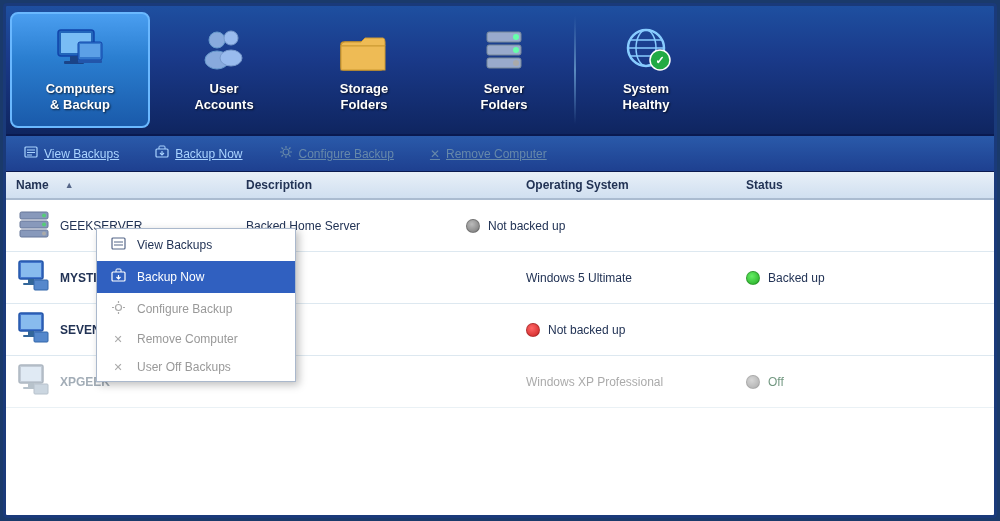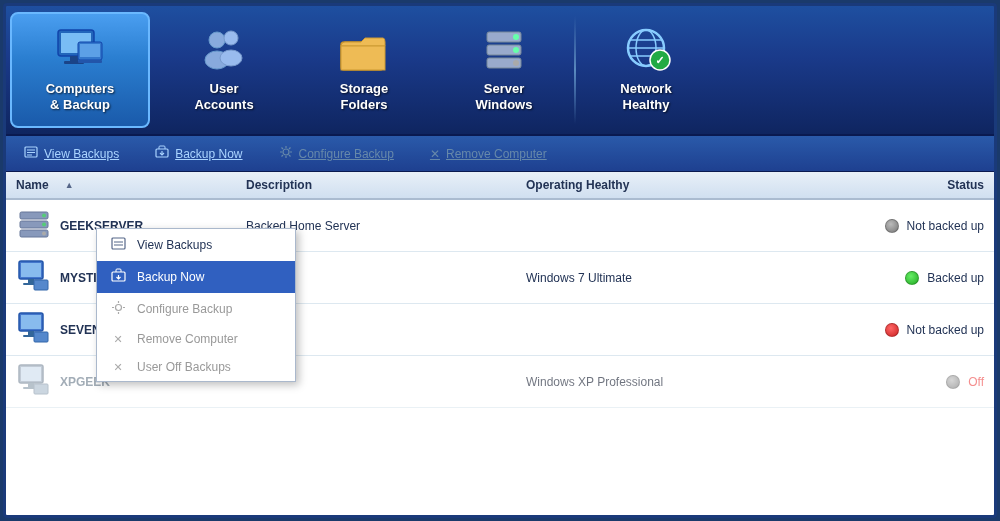--- a/index.html
+++ b/index.html
@@ -110,21 +110,21 @@
       font-size: 12px;
       color: #223355;
       display: flex;
       align-items: center;
       gap: 16px;
     }
 
     .col-name { width: 230px; }
     .col-desc { width: 280px; }
     .col-os { width: 220px; }
-    .col-status { flex: 1; justify-content: flex-end; }
+    .col-status { flex: 1; }
 
     .sort-arrow {
       font-size: 9px;
       color: #556688;
     }
 
     .table-row {
       display: flex;
       align-items: center;
       height: 52px;
@@ -135,21 +135,21 @@
     .table-cell {
       padding: 0 10px;
       font-size: 12px;
       color: #223355;
       display: flex;
       align-items: center;
       gap: 8px;
     }
 
     .table-cell.disabled-text {
-      color: #0f172a;
+      color: #737373;
     }
 
     .server-icon-img {
       width: 36px;
       height: 36px;
       display: flex;
       align-items: center;
       justify-content: center;
       font-size: 28px;
     }
@@ -272,39 +272,39 @@
         <svg width="50" height="44" viewBox="0 0 50 44">
           <rect x="8" y="4" width="34" height="10" rx="2" fill="#99aacc" stroke="#778899" stroke-width="1"></rect>
           <circle cx="37" cy="9" r="3" fill="#66ffaa"></circle>
           <rect x="8" y="17" width="34" height="10" rx="2" fill="#99aacc" stroke="#778899" stroke-width="1"></rect>
           <circle cx="37" cy="22" r="3" fill="#66ffaa"></circle>
           <rect x="8" y="30" width="34" height="10" rx="2" fill="#99aacc" stroke="#778899" stroke-width="1"></rect>
           <circle cx="37" cy="35" r="3" fill="#aaaaaa"></circle>
         </svg>
       </div>
       <span class="nav-item-label" style="white-space:pre-line">Server
-Windows</span>
+Folders</span>
     </div>
 
     <div class="nav-divider"></div>
 
     <div class="nav-item">
       <div style="position:relative; display:inline-block;">
         <svg width="52" height="44" viewBox="0 0 52 44">
           <circle cx="26" cy="20" r="18" fill="none" stroke="#88ccff" stroke-width="2.5"></circle>
           <ellipse cx="26" cy="20" rx="10" ry="18" fill="none" stroke="#88ccff" stroke-width="1.5"></ellipse>
           <line x1="8" y1="20" x2="44" y2="20" stroke="#88ccff" stroke-width="1.5"></line>
           <line x1="10" y1="12" x2="42" y2="12" stroke="#88ccff" stroke-width="1.5"></line>
           <line x1="10" y1="28" x2="42" y2="28" stroke="#88ccff" stroke-width="1.5"></line>
 
           <circle cx="40" cy="32" r="10" fill="#22aa44" stroke="white" stroke-width="1.5"></circle>
           <text x="40" y="36" text-anchor="middle" fill="white" font-size="11" font-weight="bold">✓</text>
         </svg>
       </div>
-      <span class="nav-item-label" style="white-space:pre-line">Network
+      <span class="nav-item-label" style="white-space:pre-line">System
 Healthy</span>
     </div>
   </div>
 
   <div class="toolbar">
     <div class="toolbar-btn">
       <span>
         <svg width="14" height="14" viewBox="0 0 14 14">
             <rect x="1" y="2" width="12" height="10" rx="1" fill="none" stroke="#aad4ff" stroke-width="1.2"></rect>
             <line x1="3" y1="5" x2="11" y2="5" stroke="#aad4ff" stroke-width="1"></line>
@@ -344,40 +344,40 @@
 
     <div class="table-header">
       <div class="table-header-cell col-name">
         <span>Name</span>
         <span class="sort-arrow">▲</span>
       </div>
       <div class="table-header-cell col-desc">
         <span>Description</span>
       </div>
       <div class="table-header-cell col-os">
-        <span>Operating Healthy</span>
+        <span>Operating System</span>
       </div>
       <div class="table-header-cell col-status">
         <span>Status</span>
       </div>
     </div>
 
     <div class="table-row" style="position:relative;">
       <div class="table-cell col-name">
         <div class="server-icon-img">
           <svg width="36" height="36" viewBox="0 0 36 36">
             <rect x="4" y="4" width="28" height="7" rx="1.5" fill="#8899bb" stroke="#667799" stroke-width="1"></rect>
             <rect x="4" y="13" width="28" height="7" rx="1.5" fill="#8899bb" stroke="#667799" stroke-width="1"></rect>
             <rect x="4" y="22" width="28" height="7" rx="1.5" fill="#8899bb" stroke="#667799" stroke-width="1"></rect>
             <circle cx="28" cy="7.5" r="2" fill="#55cc77"></circle>
             <circle cx="28" cy="16.5" r="2" fill="#55cc77"></circle>
             <circle cx="28" cy="25.5" r="2" fill="#aaaaaa"></circle>
           </svg>
         </div>
-        <span style="font-size:12px;color:#223355;font-weight:bold;">GEEKSERVER</span>
+        <span style="font-size:12px;color:#223355;font-weight:normal;">GEEKSERVER</span>
       </div>
       <div class="table-cell col-os">
         <span>Backed Home Server</span>
       </div>
       <div class="table-cell col-status">
         <div class="status-dot status-gray"></div>
         <span>Not backed up</span>
       </div>
 
       <div class="context-menu-overlay">
@@ -432,21 +432,21 @@
             <rect x="7" y="25" width="16" height="2" rx="1" fill="#336699"></rect>
             <rect x="18" y="22" width="14" height="10" rx="1" fill="#5588cc" stroke="#3366aa" stroke-width="1"></rect>
           </svg>
         </div>
         <span style="font-size:12px;color:#223355;font-weight:bold;">MYSTICGEEK-PC</span>
       </div>
       <div class="table-cell col-desc">
         <span></span>
       </div>
       <div class="table-cell col-os">
-        <span>Windows 7 Ultimate</span>
+        <span>Windows 5 Ultimate</span>
       </div>
       <div class="table-cell col-status">
         <div class="status-dot status-green"></div>
         <span>Backed up</span>
       </div>
     </div>
 
     <div class="table-row">
       <div class="table-cell col-name">
         <div>
@@ -483,18 +483,18 @@
         <span style="font-size:12px;color:#667788;font-weight:bold;">XPGEEK</span>
       </div>
       <div class="table-cell col-desc disabled-text">
         <span></span>
       </div>
       <div class="table-cell col-os disabled-text">
         <span>Windows XP Professional</span>
       </div>
       <div class="table-cell col-status">
         <div class="status-dot status-gray"></div>
-        <span style="color:#ef4444;">Off</span>
+        <span style="color:#14532d;">Off</span>
       </div>
     </div>
 
   </div>
 </div>
 
 </body></html>

